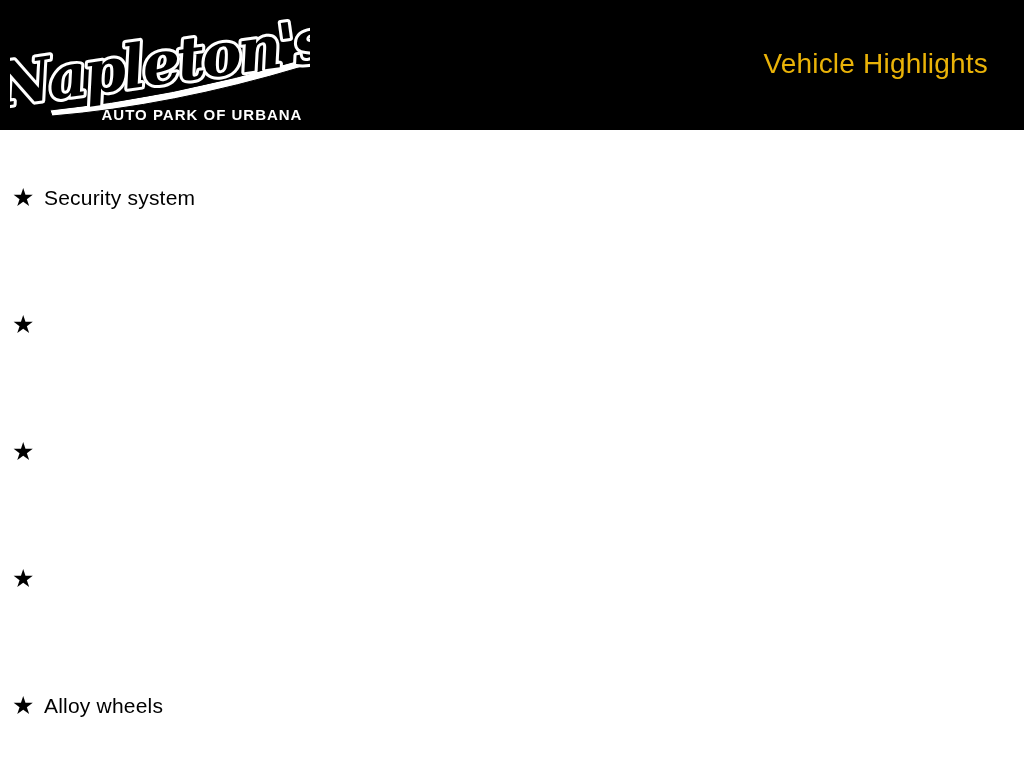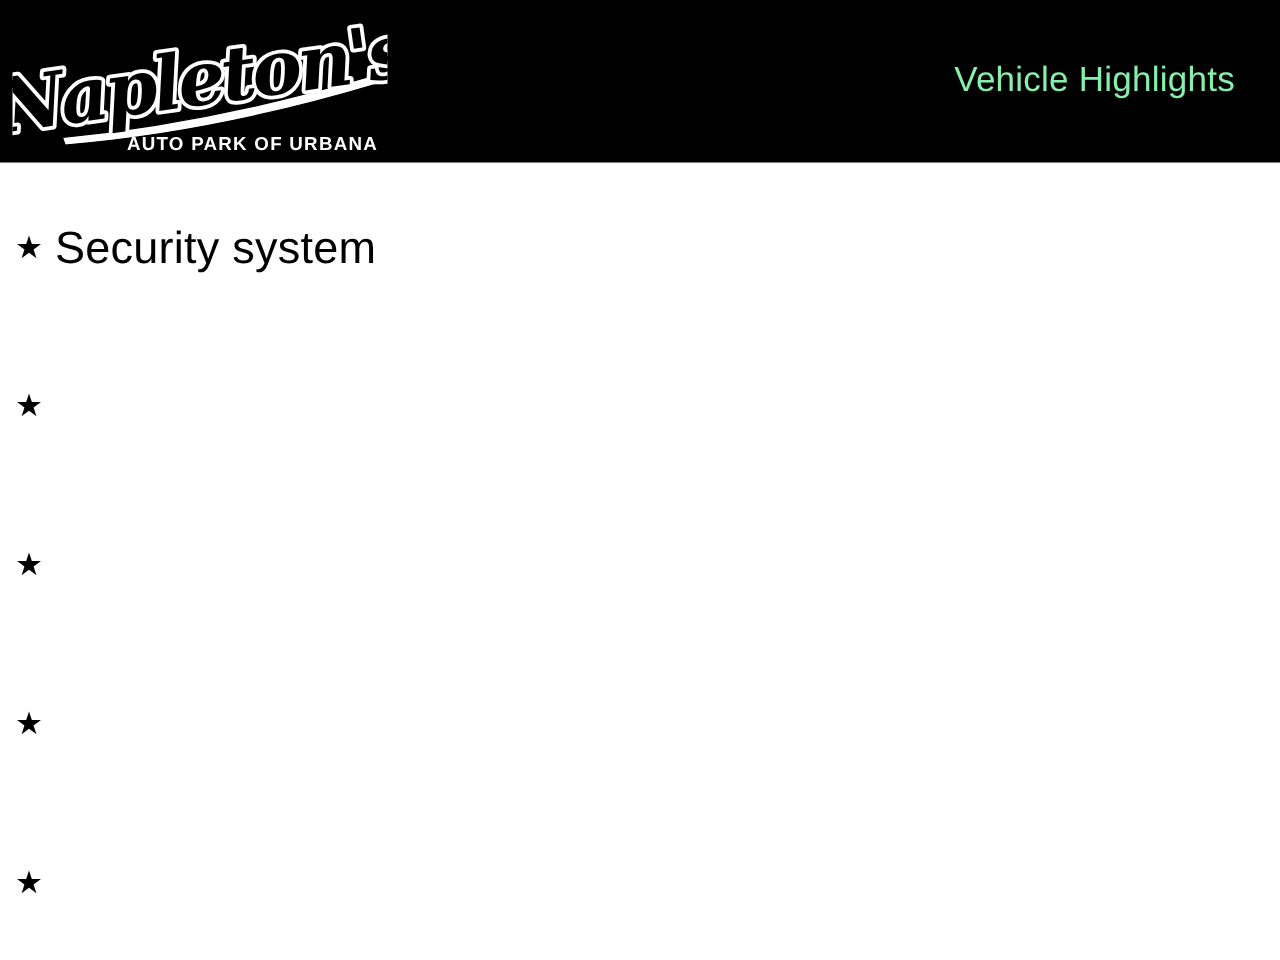--- a/index.html
+++ b/index.html
@@ -27,21 +27,21 @@
     box-sizing: border-box;
     padding: 0 36px 0 10px;
   }
   .logo-wrap {
     width: 300px;
     height: 124px;
     margin-top: 2px;
     flex: 0 0 auto;
   }
   .header-title {
-    color: #86efac;
+    color: #eab308;
     font-size: 28px;
     font-weight: 400;
     letter-spacing: 0.2px;
     margin-top: -2px;
     text-align: right;
   }
   .highlights-list {
     list-style: none;
     margin: 0;
     padding: 4px 0 0 12px;
@@ -53,21 +53,21 @@
   }
   .star {
     width: 32px;
     flex: 0 0 32px;
     font-size: 25px;
     color: #000000;
     line-height: 1;
     font-family: "DejaVu Sans", sans-serif;
   }
   .highlight-label {
-    font-size: 36px;
+    font-size: 21px;
     color: #000000;
     letter-spacing: 0.2px;
   }
 </style>
 </head>
 <body>
 
 <div class="page">
 
   <div class="header">
@@ -98,17 +98,18 @@
     <li class="highlight-item">
       <span class="star">★</span>
     </li>
 
     <li class="highlight-item">
       <span class="star">★</span>
     </li>
 
     <li class="highlight-item">
       <span class="star">★</span>
+      <span class="highlight-label">Alloy wheels</span>
     </li>
 
   </ul>
 
 </div>
 
 </body></html>

